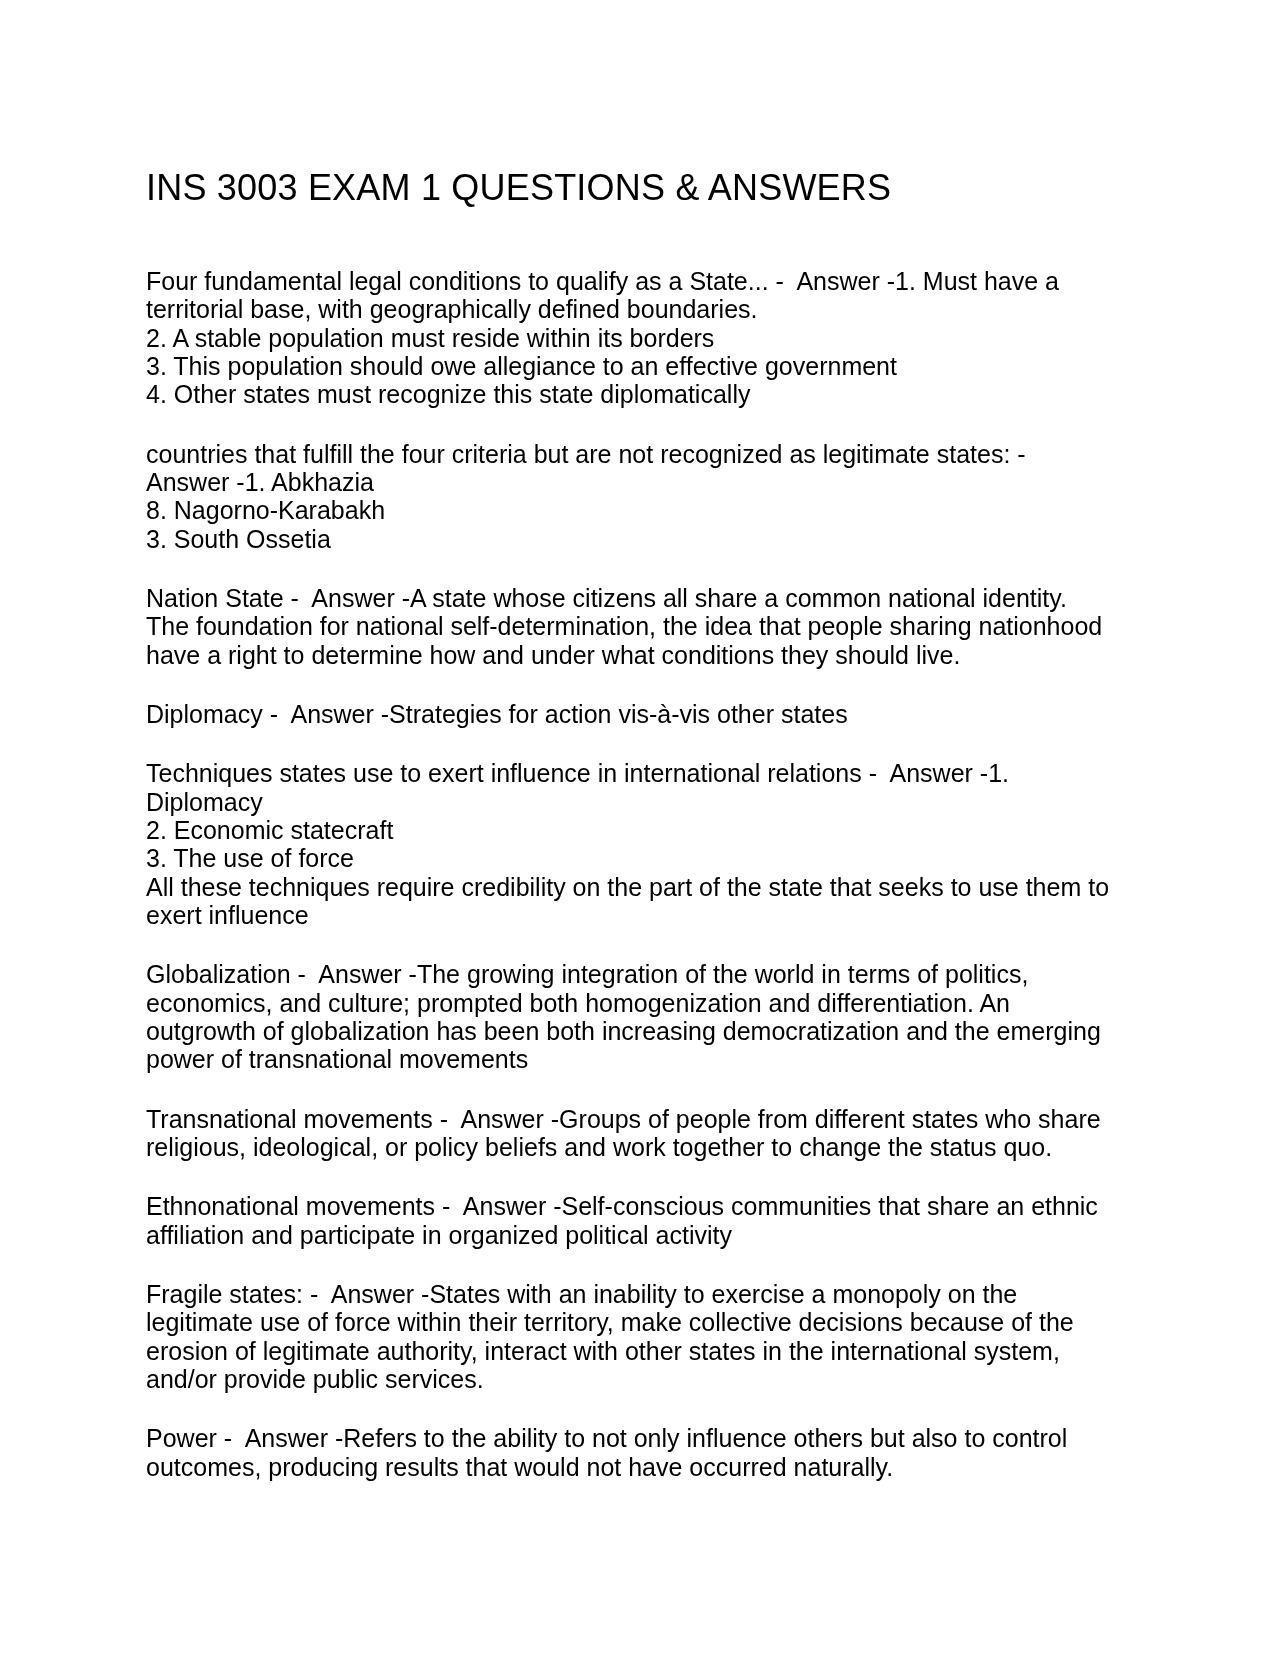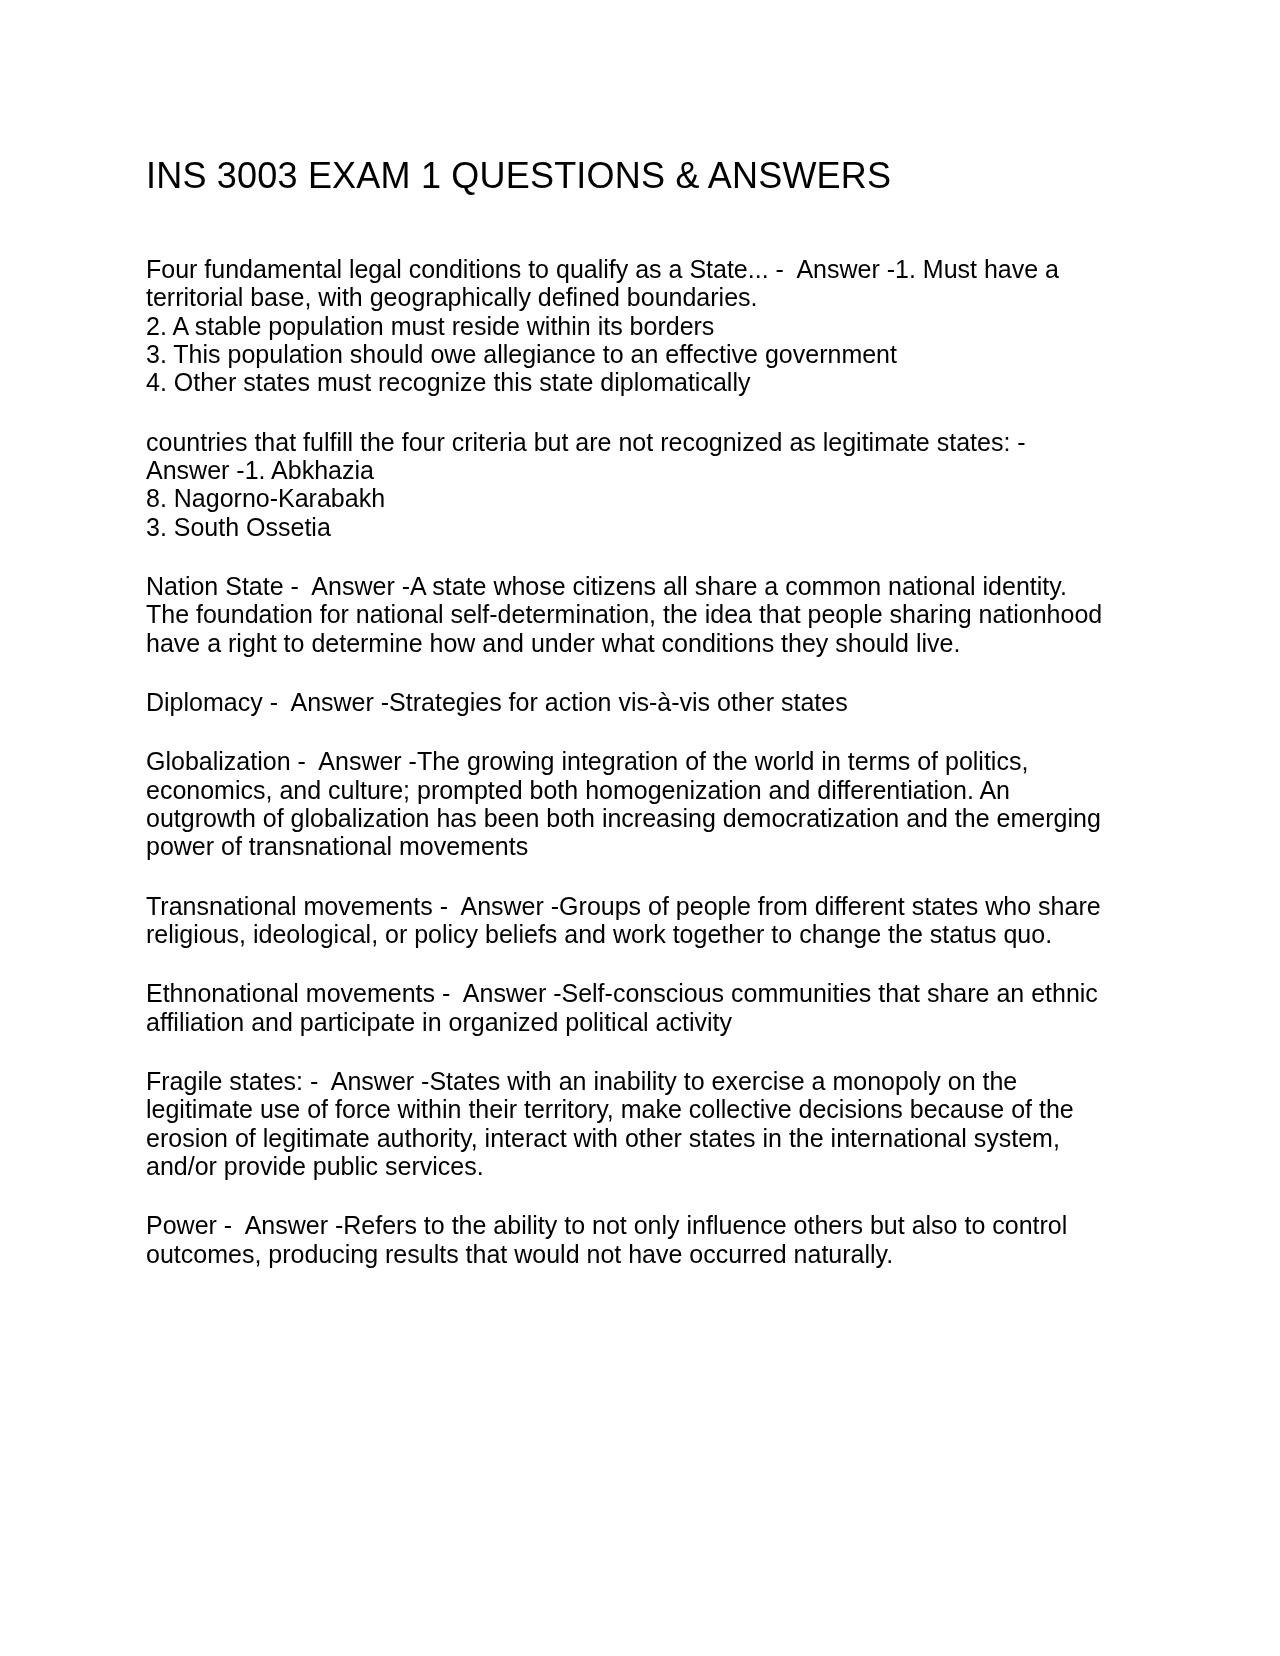--- a/index.html
+++ b/index.html
@@ -9,21 +9,21 @@
   }
   .page {
     position: relative;
     width: 1280px;
     height: 1656px;
     background: #ffffff;
     color: #000000;
     font-family: "Liberation Sans", "DejaVu Sans", sans-serif;
     overflow: hidden;
     box-sizing: border-box;
-    padding: 4px 90px 0 146px;
+    padding: 16px 90px 0 146px;
   }
   .doc-title {
     margin: 150px 0 0 0;
     font-size: 36px;
     line-height: 43px;
     font-weight: normal;
     letter-spacing: 0.2px;
     white-space: pre-wrap;
   }
   .qa-paragraph {
@@ -52,20 +52,26 @@
 Answer -1. Abkhazia
 8. Nagorno-Karabakh
 3. South Ossetia</p>
 
   <p class="qa-paragraph">Nation State -  Answer -A state whose citizens all share a common national identity.
 The foundation for national self-determination, the idea that people sharing nationhood
 have a right to determine how and under what conditions they should live.</p>
 
   <p class="qa-paragraph">Diplomacy -  Answer -Strategies for action vis-à-vis other states</p>
 
+  <p class="qa-paragraph">Techniques states use to exert influence in international relations -  Answer -1.
+Diplomacy
+2. Economic statecraft
+3. The use of force
+All these techniques require credibility on the part of the state that seeks to use them to
+exert influence</p>
 
   <p class="qa-paragraph">Globalization -  Answer -The growing integration of the world in terms of politics,
 economics, and culture; prompted both homogenization and differentiation. An
 outgrowth of globalization has been both increasing democratization and the emerging
 power of transnational movements</p>
 
   <p class="qa-paragraph">Transnational movements -  Answer -Groups of people from different states who share
 religious, ideological, or policy beliefs and work together to change the status quo.</p>
 
   <p class="qa-paragraph">Ethnonational movements -  Answer -Self-conscious communities that share an ethnic

